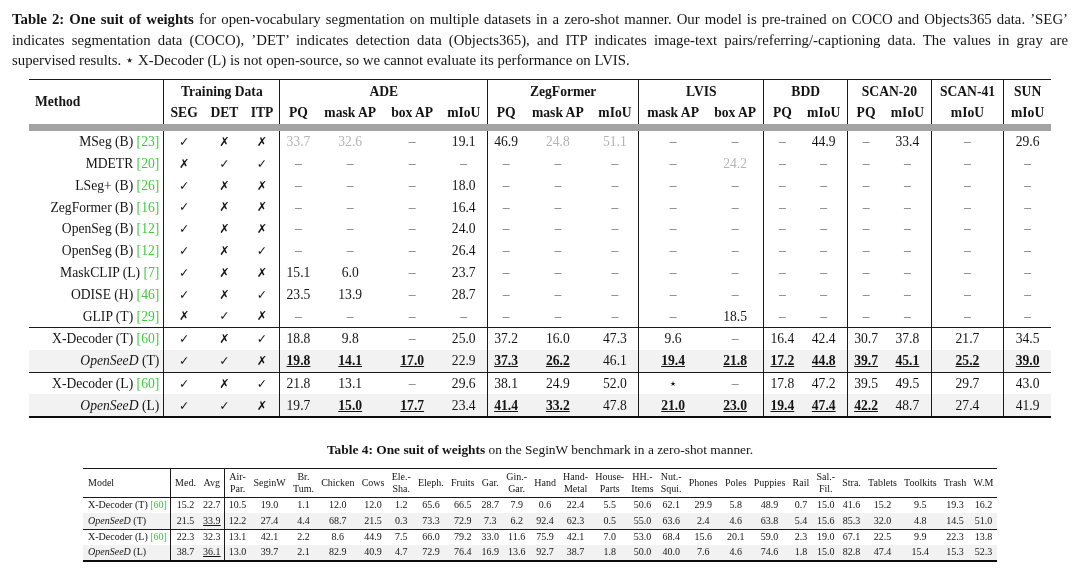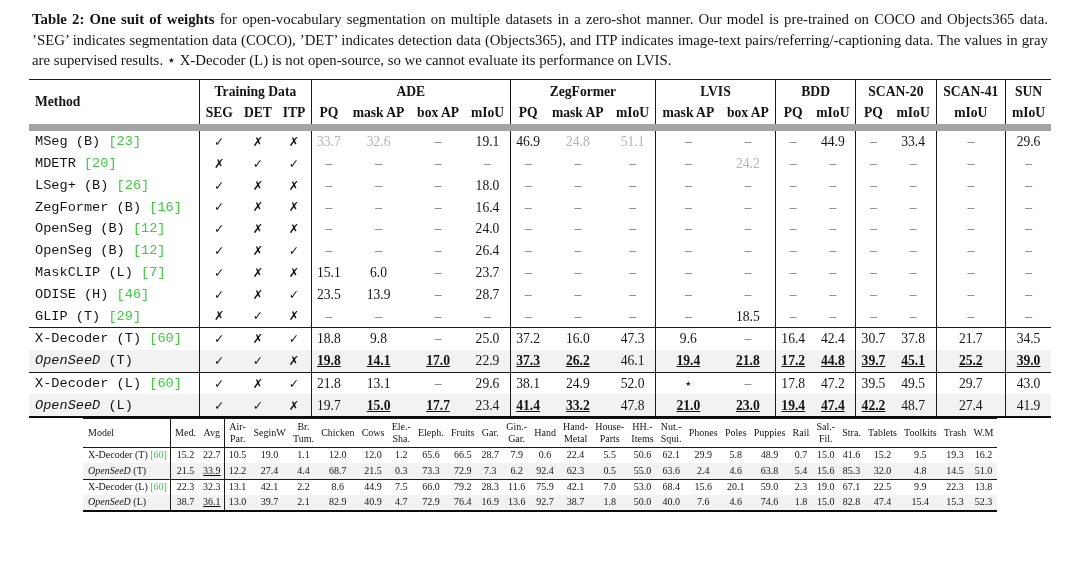--- a/index.html
+++ b/index.html
@@ -1,29 +1,29 @@
 <!DOCTYPE html>
 <html style="--green: #3ecb3e; --gray: #b4b4b4; --shade: #f2f2f2;"><head>
 <meta charset="utf-8">
 <style>
   *{box-sizing:border-box;}
   html,body{margin:0;padding:0;width:1080px;height:580px;background:#ffffff;overflow:hidden;}
   body{font-family:"Liberation Serif","DejaVu Serif",serif;color:#141414;}
   .page{padding:9px 12px 0;}
-  .caption{font-size:14.8px;line-height:1.4;text-align:justify;margin:0 20px 6px;}
+  .caption{font-size:14.8px;line-height:1.4;text-align:justify;margin:0 0 6px;}
   .caption b{font-weight:bold;}
 
   table{border-collapse:collapse;}
   .t2{width:1022px;margin:8px auto 0;font-size:13.6px;
       border-top:1.5px solid #1a1a1a;border-bottom:2.5px solid #0c0c0c;}
   .t2 th,.t2 td{padding:1.4px 4px;text-align:center;white-space:nowrap;font-weight:normal;line-height:1.4;}
   .t2 thead th{font-weight:bold;}
   .t2 thead{border-bottom:7px solid #a3a3a3;}
   .t2 .method-h{text-align:left;vertical-align:middle;padding-left:6px;}
-  .t2 td.method{text-align:left;padding-left:6px;font-family:Liberation Mono, monospace;}
+  .t2 td.method{text-align:right;padding-left:6px;}
 
   .vl{border-left:1px solid #1a1a1a;}
   tr.sep{border-top:1px solid #1a1a1a;}
   tr.shaded{background:var(--shade,#f2f2f2);}
   .ref{color:var(--green,#3ecb3e);}
   .mk{font-family:"DejaVu Sans",sans-serif;font-weight:bold;font-size:12.5px;}
   td.dash{color:#6e6e6e;}
   td.gray{color:var(--gray,#b4b4b4);}
   td.bold{font-weight:bold;text-decoration:underline;}
   td.star{font-family:"DejaVu Sans",sans-serif;}
@@ -347,20 +347,21 @@
           <td class="vl bold">19.4</td>
           <td class="bold">47.4</td>
           <td class="vl bold">42.2</td>
           <td>48.7</td>
           <td class="vl">27.4</td>
           <td class="vl">41.9</td>
         </tr>
       </tbody>
   </table>
 
+  <p class="caption4"><b>Table 4: One suit of weights</b><span> on the SeginW benchmark in a zero-shot manner.</span></p>
 
   <table class="t4">
     <thead>
         <tr>
           <th class="model-h">Model</th>
           <th class="vl">Med.</th>
           <th>Avg</th>
           <th class="vl">Air-<br>Par.</th>
           <th>SeginW</th>
           <th>Br.<br>Tum.</th>
@@ -454,21 +455,21 @@
           <td class="vl">22.3</td>
           <td>32.3</td>
           <td class="vl">13.1</td>
           <td>42.1</td>
           <td>2.2</td>
           <td>8.6</td>
           <td>44.9</td>
           <td>7.5</td>
           <td>66.0</td>
           <td>79.2</td>
-          <td>28.3</td>
+          <td>33.0</td>
           <td>11.6</td>
           <td>75.9</td>
           <td>42.1</td>
           <td>7.0</td>
           <td>53.0</td>
           <td>68.4</td>
           <td>15.6</td>
           <td>20.1</td>
           <td>59.0</td>
           <td>2.3</td>

